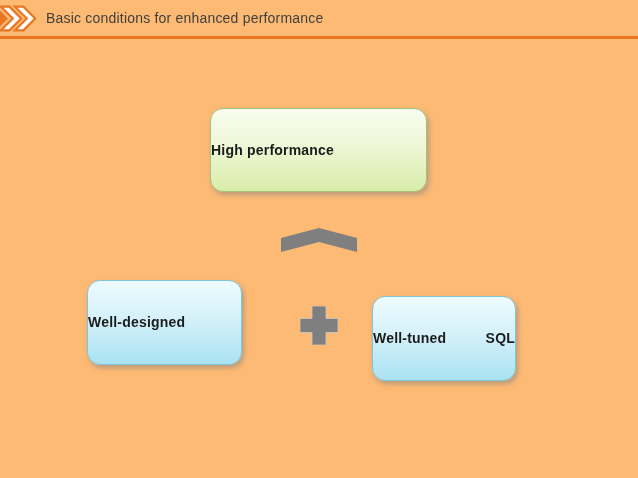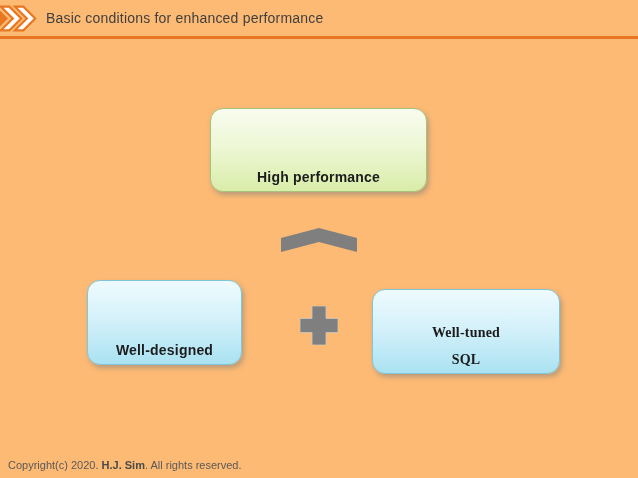--- a/index.html
+++ b/index.html
@@ -42,44 +42,44 @@
     height: 2.5px;
     background: #E87722;
   }
 
   
   .dbox {
     position: absolute;
     box-sizing: border-box;
     border-radius: 13px;
     display: flex;
-    flex-direction: column;
+    flex-direction: row;
     align-items: center;
-    justify-content: flex-end;
+    justify-content: space-between;
     text-align: center;
     font-weight: bold;
     font-size: 14px;
     color: #1c1c1c;
     letter-spacing: 0.2px;
     line-height: 27px;
     box-shadow: 2px 3px 5px rgba(130,130,130,0.55);
   }
   .box-green {
     left: 210px; top: 108px;
     width: 217px; height: 84px;
     background: linear-gradient(180deg, #f8fcef 0%, #eef7d6 45%, #d9eda9 100%);
     border: 1px solid #a6c37c;
   }
   .box-cyan-left {
     left: 87px; top: 280px;
     width: 155px; height: 85px;
   }
   .box-cyan-right {
-    left: 372px; top: 289px;
-    width: 188px; height: 85px; font-family: Liberation Serif, serif;
+    left: 372px; top: 296px;
+    width: 144px; height: 85px;
   }
   .box-cyan-left, .box-cyan-right {
     background: linear-gradient(180deg, #eefbfe 0%, #d5f1fa 45%, #aae2f2 100%);
     border: 1px solid #7fc6da;
   }
   .dbox .line { display: block; }
 
   
   .chevron-up {
     position: absolute;
@@ -139,17 +139,14 @@
 
   <svg class="plus-sign" viewBox="0 0 38 39" aria-hidden="true">
     <path d="M12 0 H26 V12.5 H38 V26.5 H26 V39 H12 V26.5 H0 V12.5 H12 Z" fill="#7F7F7F" stroke="#c9c9c9" stroke-width="0.8"></path>
   </svg>
 
   <div class="dbox box-cyan-right">
     <span class="line">Well-tuned</span>
     <span class="line">SQL</span>
   </div>
 
-  <div class="footer">
-    <span>Copyright(c) 2020. </span><b>H.J. Sim</b><span>. All rights reserved.</span>
-  </div>
 
 </div>
 
 </body></html>

